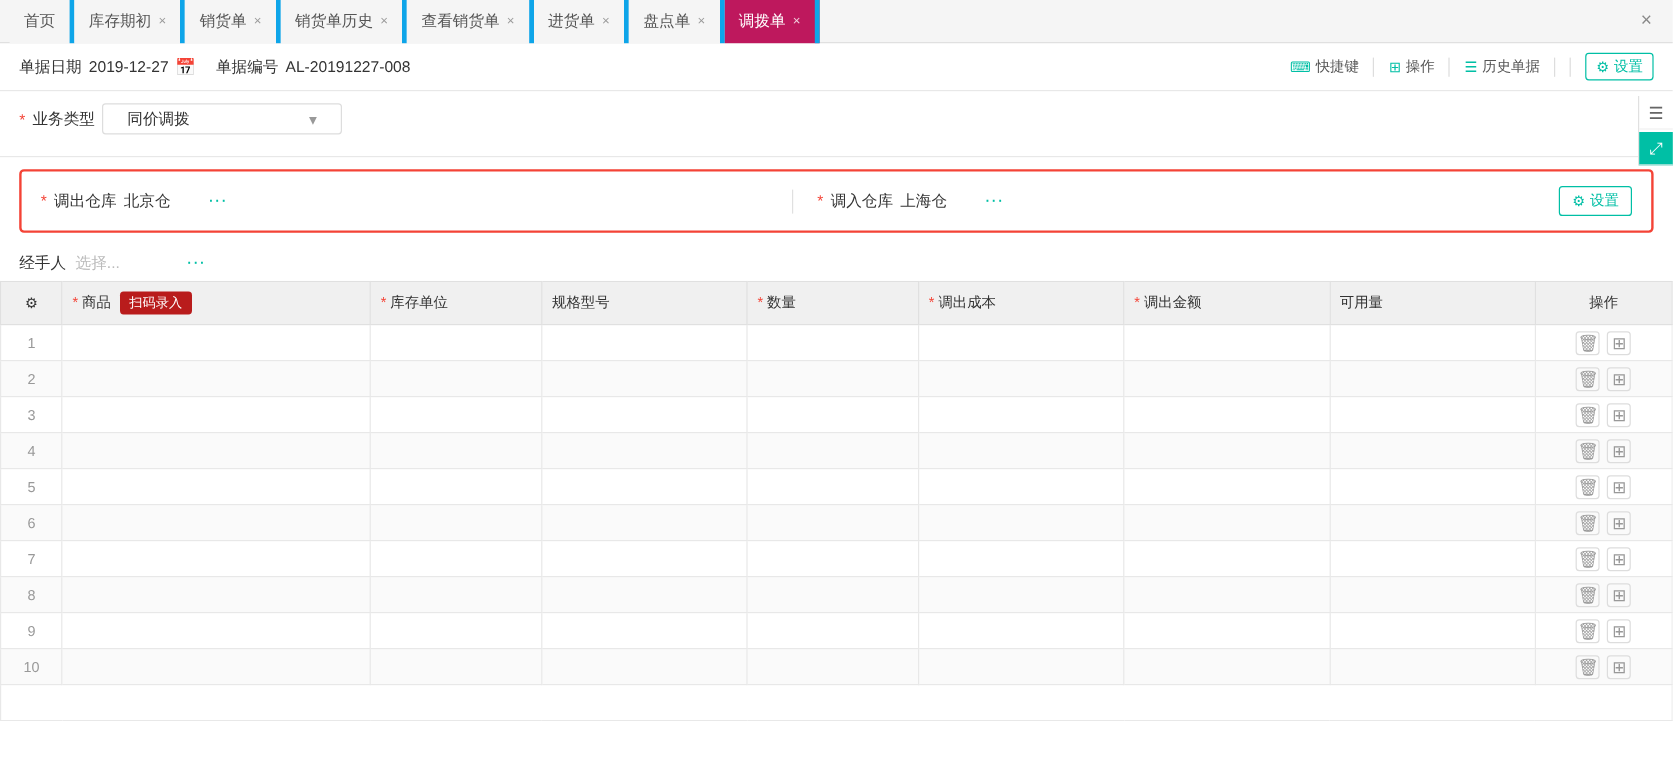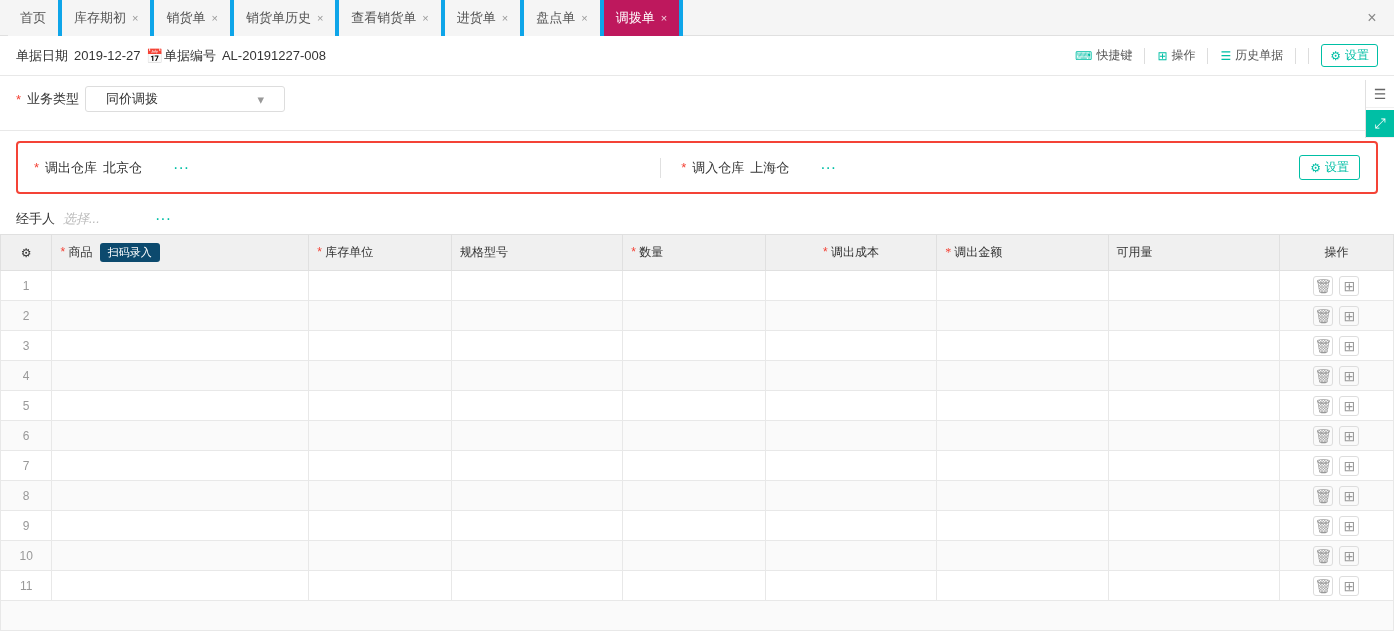--- a/index.html
+++ b/index.html
@@ -49,21 +49,21 @@
       color: #888;
       font-size: 16px;
     }
 
     
     .toolbar {
       display: flex;
       align-items: center;
       padding: 8px 16px;
       border-bottom: 1px solid #e8e8e8;
-      gap: 0;
+      gap: 16px;
     }
     .toolbar-field {
       display: flex;
       align-items: center;
       gap: 6px;
       font-size: 13px;
       color: #333;
     }
     .toolbar-field .label { color: #333; }
     .toolbar-field .value { color: #333; font-weight: 500; }
@@ -164,21 +164,21 @@
 
     
     .handler-row {
       display: flex;
       align-items: flex-start;
       gap: 8px;
       padding: 6px 16px;
       font-size: 13px;
     }
     .handler-row .field-label { color: #333; }
-    .handler-placeholder { color: #bbb; min-width: 80px; font-style: italic; }
+    .handler-placeholder { color: #bbb; min-width: 80px; }
 
     
     .table-container {
       overflow-x: auto;
       margin: 0;
     }
     table {
       width: 100%;
       border-collapse: collapse;
       font-size: 12px;
@@ -203,21 +203,21 @@
     tbody tr:nth-child(even) { background: #fafafa; }
     tbody tr.subtotal-row { background: #fdf8ec; }
     tbody td {
       border: 1px solid #e8e8e8;
       padding: 0 8px;
       color: #333;
       font-size: 12px;
     }
     tbody td.row-num { color: #999; text-align: center; width: 36px; }
     .scan-btn {
-      background: #0c4a6e;
+      background: #b91c1c;
       color: #fff;
       border: none;
       border-radius: 3px;
       padding: 2px 8px;
       font-size: 11px;
       cursor: pointer;
       margin-left: 4px;
     }
     .ops-col {
       display: flex;
@@ -393,25 +393,25 @@
           <span class="required">*</span>
           <span>库存单位</span>
         </th>
         <th style="width:120px;">
           <span>规格型号</span>
         </th>
         <th style="width:100px;">
           <span class="required">*</span>
           <span>数量</span>
         </th>
-        <th style="width:120px;text-align:center;">
+        <th style="width:120px;">
           <span class="required">*</span>
           <span>调出成本</span>
         </th>
-        <th style="width:120px;font-family:Liberation Serif, serif;">
+        <th style="width:120px;">
           <span class="required">*</span>
           <span>调出金额</span>
         </th>
         <th style="width:120px;">
           <span>可用量</span>
         </th>
         <th class="ops-header">
           <span>操作</span>
         </th>
       </tr>
@@ -572,36 +572,20 @@
           <td></td>
           <td></td>
           <td>
             <div class="ops-col">
               <span class="ops-icon">🗑</span>
               <span class="ops-icon copy">⊞</span>
             </div>
           </td>
         </tr>
 
-      <tr>
-        <td class="row-num">11</td>
-        <td></td>
-        <td></td>
-        <td></td>
-        <td></td>
-        <td></td>
-        <td></td>
-        <td></td>
-        <td>
-            <div class="ops-col">
-              <span class="ops-icon">🗑</span>
-              <span class="ops-icon copy">⊞</span>
-            </div>
-          </td>
-      </tr>
 
       <tr class="scrollbar-row">
         <td colspan="9">
           
         </td>
       </tr>
     </tbody>
   </table>
 </div>
 

